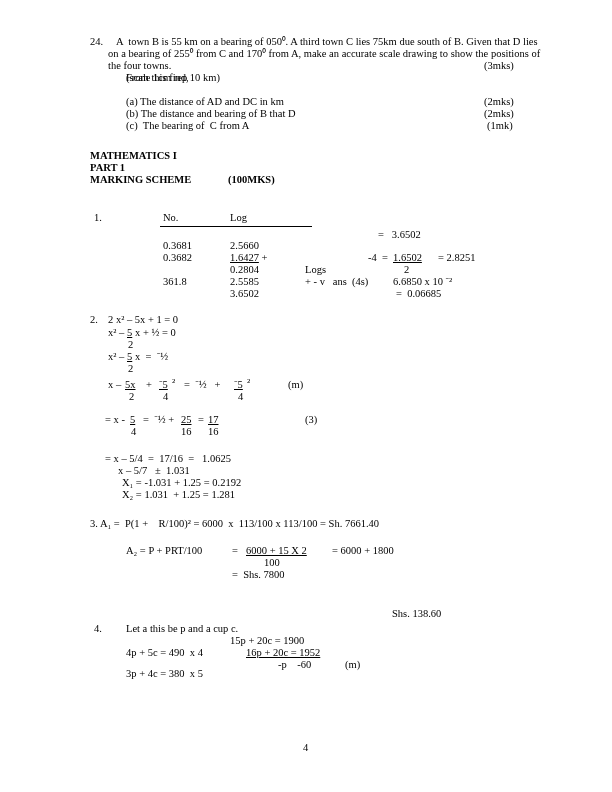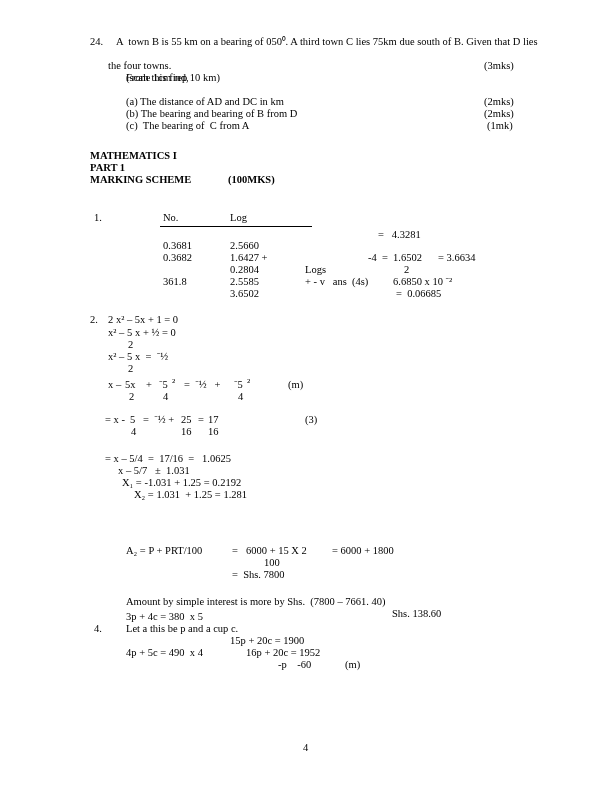--- a/index.html
+++ b/index.html
@@ -16,64 +16,65 @@
     font-size: 10.5px;
     color: #000000;
     overflow: hidden;
   }
   .ln {
     position: absolute;
     white-space: pre;
     line-height: 12px;
   }
   .b { font-weight: bold; }
-  .u { }
+  .u { text-decoration: underline; }
   .rule {
     position: absolute;
     border-top: 1px solid #000;
     height: 0;
   }
 </style>
 </head>
 <body>
 
 <div class="page">
 
   <div class="ln" style="left:90px;top:36px">24.</div>
   <div class="ln" style="left:116px;top:36px">A  town B is 55 km on a bearing of 050⁰. A third town C lies 75km due south of B. Given that D lies</div>
+  <div class="ln" style="left:108px;top:48px">on a bearing of 255⁰ from C and 170⁰ from A, make an accurate scale drawing to show the positions of</div>
   <div class="ln" style="left:108px;top:60px">the four towns.</div>
   <div class="ln" style="left:484px;top:60px">(3mks)</div>
   <div class="ln" style="left:126px;top:72px">(scale 1cm rep 10 km)</div>
   <div class="ln" style="left:126px;top:72px">From this find,</div>
   <div class="ln" style="left:126px;top:96px">(a) The distance of AD and DC in km</div>
   <div class="ln" style="left:484px;top:96px">(2mks)</div>
-  <div class="ln" style="left:126px;top:108px">(b) The bearing and bearing of B from D</div>
+  <div class="ln" style="left:126px;top:108px">(b) The distance and bearing of B that D</div>
   <div class="ln" style="left:484px;top:108px">(2mks)</div>
   <div class="ln" style="left:126px;top:120px">(c)  The bearing of  C from A</div>
   <div class="ln" style="left:487px;top:120px">(1mk)</div>
 
   <div class="ln b" style="left:90px;top:150px">MATHEMATICS I</div>
   <div class="ln b" style="left:90px;top:162px">PART 1</div>
   <div class="ln b" style="left:90px;top:174px">MARKING SCHEME</div>
   <div class="ln b" style="left:228px;top:174px">(100MKS)</div>
 
   <div class="ln" style="left:94px;top:212px">1.</div>
   <div class="ln" style="left:163px;top:212px">No.</div>
   <div class="ln" style="left:230px;top:212px">Log</div>
   <div class="rule" style="left:160px;top:226px;width:152px"></div>
-  <div class="ln" style="left:378px;top:229px">=   4.3281</div>
+  <div class="ln" style="left:378px;top:229px">=   3.6502</div>
 
   <div class="ln" style="left:163px;top:240px">0.3681</div>
   <div class="ln" style="left:230px;top:240px">2.5660</div>
 
   <div class="ln" style="left:163px;top:252px">0.3682</div>
   <div class="ln" style="left:230px;top:252px"><span class="u">1.6427</span><span> +</span></div>
   <div class="ln" style="left:368px;top:252px">-4  =</div>
   <div class="ln u" style="left:393px;top:252px">1.6502</div>
-  <div class="ln" style="left:438px;top:252px">= 3.6634</div>
+  <div class="ln" style="left:438px;top:252px">= 2.8251</div>
 
   <div class="ln" style="left:230px;top:264px">0.2804</div>
   <div class="ln" style="left:305px;top:264px">Logs</div>
   <div class="ln" style="left:404px;top:264px">2</div>
 
   <div class="ln" style="left:163px;top:276px">361.8</div>
   <div class="ln" style="left:230px;top:276px">2.5585</div>
   <div class="ln" style="left:305px;top:276px">+ - v   ans  (4s)</div>
   <div class="ln" style="left:393px;top:276px">6.6850 x 10 ⁻²</div>
 
@@ -113,34 +114,34 @@
   <div class="ln" style="left:198px;top:414px">=</div>
   <div class="ln u" style="left:208px;top:414px">17</div>
   <div class="ln" style="left:305px;top:414px">(3)</div>
   <div class="ln" style="left:131px;top:426px">4</div>
   <div class="ln" style="left:181px;top:426px">16</div>
   <div class="ln" style="left:208px;top:426px">16</div>
 
   <div class="ln" style="left:105px;top:453px">= x – 5/4  =  17/16  =   1.0625</div>
   <div class="ln" style="left:118px;top:465px">x – 5/7   ±  1.031</div>
   <div class="ln" style="left:122px;top:477px">X₁ = -1.031 + 1.25 = 0.2192</div>
-  <div class="ln" style="left:134px;top:489px">X₂ = 1.031  + 1.25 = 1.281</div>
+  <div class="ln" style="left:122px;top:489px">X₂ = 1.031  + 1.25 = 1.281</div>
 
+  <div class="ln" style="left:90px;top:518px">3. A₁ =  P(1 +    R/100)² = 6000  x  113/100 x 113/100 = Sh. 7661.40</div>
   <div class="ln" style="left:126px;top:545px">A₂ = P + PRT/100</div>
   <div class="ln" style="left:232px;top:545px">=</div>
   <div class="ln u" style="left:246px;top:545px">6000 + 15 X 2</div>
   <div class="ln" style="left:332px;top:545px">= 6000 + 1800</div>
   <div class="ln" style="left:264px;top:557px">100</div>
   <div class="ln" style="left:232px;top:569px">=  Shs. 7800</div>
-  <div class="ln" style="left:126px;top:596px">Amount by simple interest is more by Shs.  (7800 – 7661. 40)</div>
   <div class="ln" style="left:392px;top:608px">Shs. 138.60</div>
 
   <div class="ln" style="left:94px;top:623px">4.</div>
   <div class="ln" style="left:126px;top:623px">Let a this be p and a cup c.</div>
-  <div class="ln" style="left:126px;top:611px">3p + 4c = 380  x 5</div>
+  <div class="ln" style="left:126px;top:668px">3p + 4c = 380  x 5</div>
   <div class="ln" style="left:230px;top:635px">15p + 20c = 1900</div>
   <div class="ln" style="left:126px;top:647px">4p + 5c = 490  x 4</div>
   <div class="ln u" style="left:246px;top:647px">16p + 20c = 1952</div>
   <div class="ln" style="left:278px;top:659px">-p    -60</div>
   <div class="ln" style="left:345px;top:659px">(m)</div>
 
   <div class="ln" style="left:303px;top:742px">4</div>
 
 </div>
 

